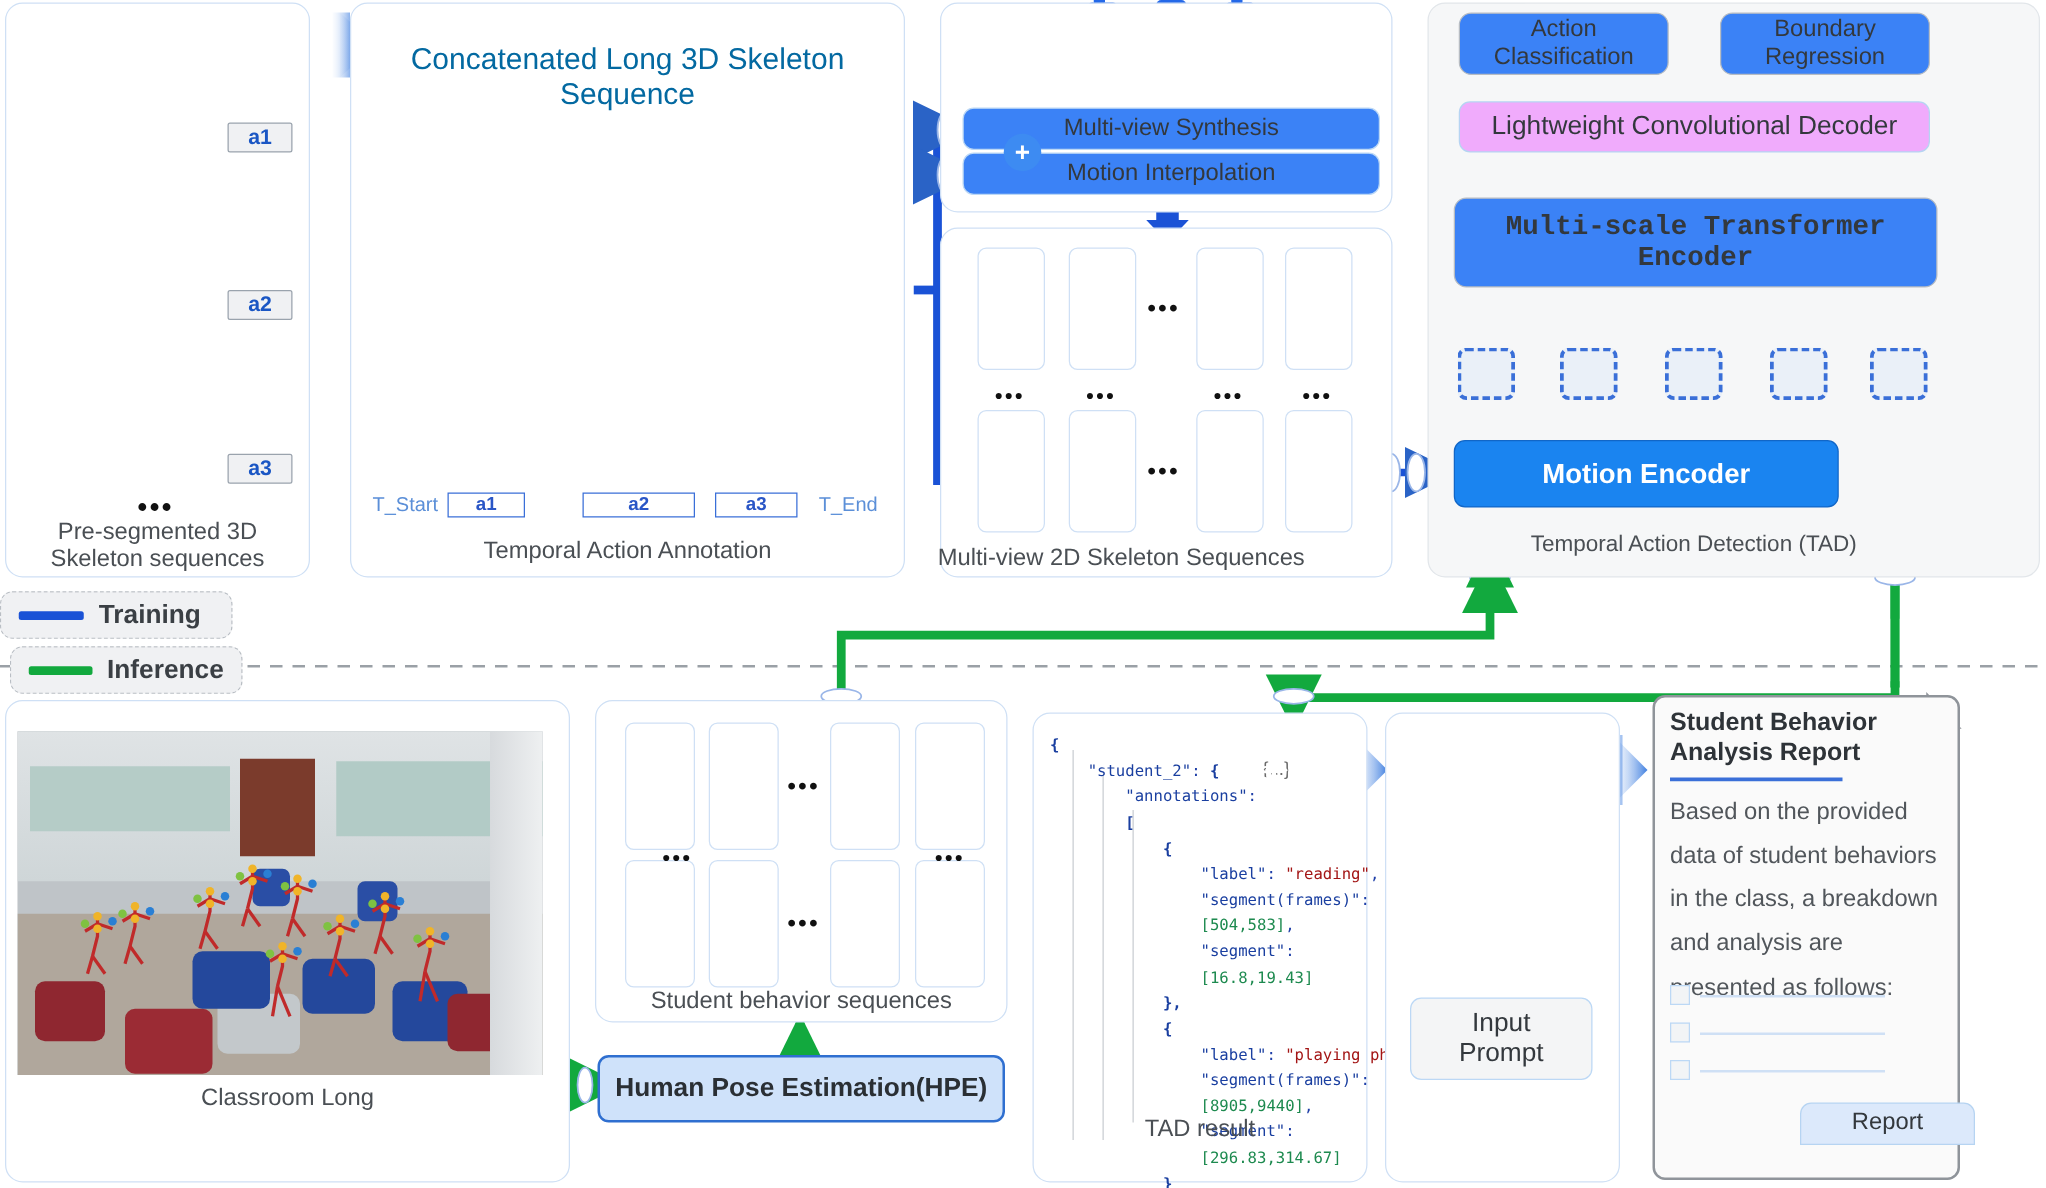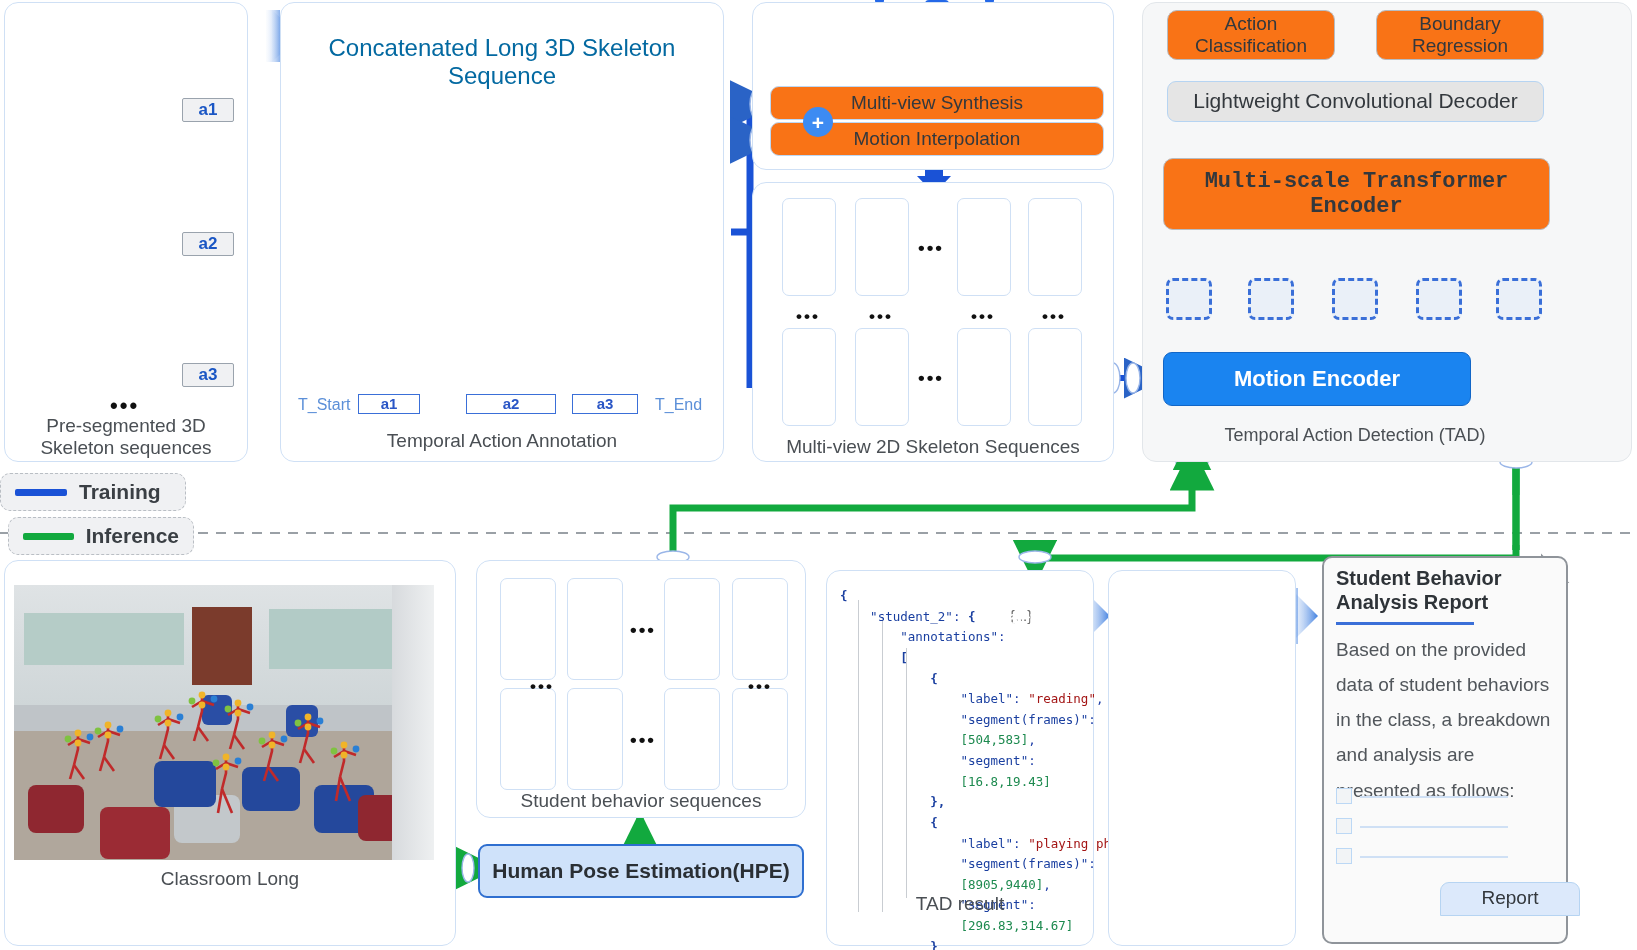--- a/index.html
+++ b/index.html
@@ -59,29 +59,29 @@
     padding: 0 14px;
   }
   .legend .swatch { width: 52px; height: 7px; border-radius: 2px; }
   .legend .lbl { font-weight: bold; font-size: 21px; color: #3a3f44; }
 
   
   .pill {
     position: absolute;
     border: 1.5px solid #bcd8f5;
     border-radius: 9px;
-    background: #f97316;
+    background: #3b82f6;
     display: flex; align-items: center; justify-content: center;
     font-size: 19px;
     color: #33383d;
     text-align: center;
     line-height: 1.15;
   }
   .pill-outline-grey { border: 1.5px solid #b7bcc2; border-radius: 10px; }
-  .pill-lightblue { background: #e5e5e5; border: 1.5px solid #b6d4f2; }
+  .pill-lightblue { background: #f0abfc; border: 1.5px solid #b6d4f2; }
   .pill-blue { background: #1a84f0; border: 1.5px solid #1166c7; color: #fff; font-weight: bold; }
   .pill-softblue { background: #cfe2fa; border: 2px solid #2f6fd0; color: #2a2f34; font-weight: bold; }
   .pill-greyfill { background: #f4f5f6; border: 1.5px solid #bcd8f5; }
 
   
   .card {
     position: absolute;
     border: 1px solid #cfe0f5;
     border-radius: 7px;
     background: #fff;
@@ -1267,21 +1267,21 @@
   <div class="card" style="left:782px; top:328px; width:54px; height:98px;"></div>
   <div class="card" style="left:855px; top:328px; width:54px; height:98px;"></div>
   <div class="card" style="left:957px; top:328px; width:54px; height:98px;"></div>
   <div class="card" style="left:1028px; top:328px; width:54px; height:98px;"></div>
   <div class="dots" style="left:918px; top:238px; font-size:19px;">•••</div>
   <div class="dots" style="left:918px; top:368px; font-size:19px;">•••</div>
   <div class="dots" style="left:796px; top:308px; font-size:17px;">•••</div>
   <div class="dots" style="left:869px; top:308px; font-size:17px;">•••</div>
   <div class="dots" style="left:971px; top:308px; font-size:17px;">•••</div>
   <div class="dots" style="left:1042px; top:308px; font-size:17px;">•••</div>
-  <div class="cap" style="left:756px; top:436px; width:354px;">Multi-view 2D Skeleton Sequences</div>
+  <div class="cap" style="left:720px; top:436px; width:354px;">Multi-view 2D Skeleton Sequences</div>
 
   <div class="panel panel-grey" style="left:1142px; top:2px; width:490px; height:460px;"></div>
   <div class="pill pill-outline-grey" style="left:1167px; top:10px; width:168px; height:50px; white-space:pre-line;">Action
 Classification</div>
   <div class="pill pill-outline-grey" style="left:1376px; top:10px; width:168px; height:50px; white-space:pre-line;">Boundary
 Regression</div>
   <div class="pill pill-lightblue" style="left:1167px; top:81px; width:377px; height:41px; font-size:21px;">Lightweight Convolutional Decoder</div>
   <div class="pill pill-outline-grey" style="left:1163px; top:158px; width:387px; height:72px; font-size:22px; font-weight:bold;font-family:Liberation Mono, monospace;">Multi-scale Transformer Encoder</div>
   <div class="pill pill-blue" style="left:1163px; top:352px; width:308px; height:54px; font-size:22px;">Motion Encoder</div>
   <div class="cap" style="left:1205px; top:425px; width:300px; font-size:18px;">Temporal Action Detection (TAD)</div>
@@ -1460,20 +1460,22 @@
                 <span class="k">"segment"</span>:
                 <span class="n">[296.83,314.67]</span>
             <span class="p">}</span>
         </div>
   <div style="position:absolute; left:1000px; top:607px; width:42px; text-align:center; color:#6b6b6b; font-size:15px;">{...}</div>
   <div style="position:absolute; left:988px; top:606px; width:64px; text-align:center; color:#fff; font-weight:bold; font-size:15px; top:608px; line-height:22px; margin-top:0;">JSON</div>
   <div class="cap" style="left:830px; top:893px; width:260px;">TAD result</div>
 
   <div class="panel" style="left:1108px; top:570px; width:188px; height:376px;"></div>
   <div class="llmlabel" style="left:1108px; top:645px;">LLMs</div>
+  <div class="pill pill-greyfill" style="left:1128px; top:798px; width:146px; height:66px; white-space:pre-line; font-size:21px;">Input
+Prompt</div>
 
   <div class="report" style="left:1322px; top:556px; width:246px; height:388px;"></div>
   <div class="report-title" style="left:1336px; top:566px; width:180px; white-space:pre-line;">Student Behavior
  Analysis Report</div>
   <div class="report-underline" style="left:1336px; top:622px; width:138px;"></div>
   <div class="report-body" style="left:1336px; top:632px; width:224px;">Based on the provided data of student behaviors in the class, a breakdown and analysis are presented as follows:</div>
   <div class="rcheck" style="left:1336px; top:788px;"></div>
   <div class="rline" style="left:1360px; top:796px; width:148px;"></div>
   <div class="rcheck" style="left:1336px; top:818px;"></div>
   <div class="rline" style="left:1360px; top:826px; width:148px;"></div>

